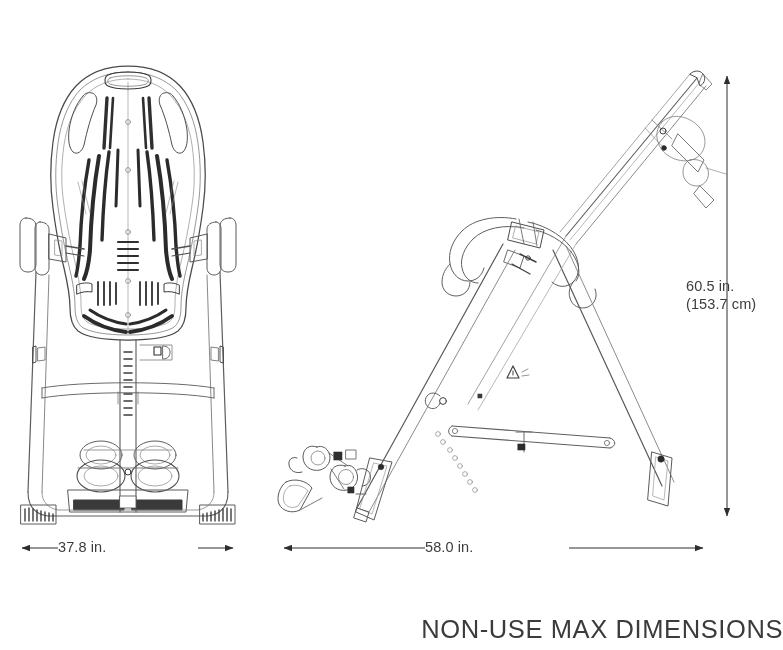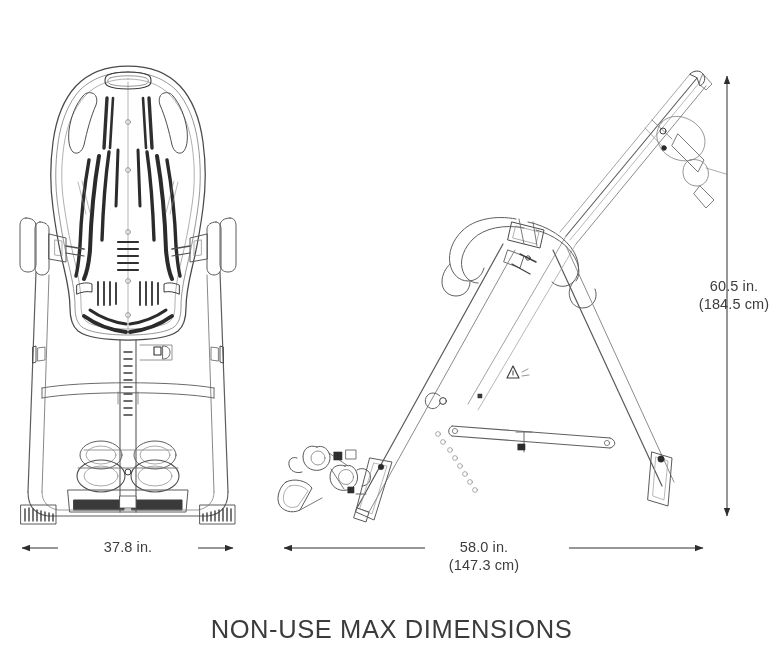--- a/index.html
+++ b/index.html
@@ -23,21 +23,20 @@
   }
   .drawing-layer {
     position: absolute;
     left: 0;
     top: 0;
     width: 783px;
     height: 650px;
   }
   .dim-label {
     position: absolute;
-    text-align: center;
     font-family: "Liberation Sans", sans-serif;
     color: #3d3d3d;
     line-height: 1.22;
     white-space: nowrap;
     letter-spacing: 0.1px;
   }
   .dim-label .val {
     display: block;
     font-size: 14.5px;
   }
@@ -49,30 +48,30 @@
     left: 686px;
     top: 278px;
     width: 96px;
   }
   #label-width-front {
     left: 58px;
     top: 539px;
     width: 140px;
   }
   #label-depth-side {
-    left: 412px;
+    left: 425px;
     top: 539px;
     width: 144px;
   }
   #caption {
     position: absolute;
     left: 0;
     top: 615px;
     width: 783px;
-    text-align: center;
+    text-align: right;
     font-size: 25.5px;
     letter-spacing: 0.6px;
     color: #3b3b3b;
     font-family: "Liberation Sans", sans-serif;
   }
 </style>
 </head>
 <body>
 
 <div id="spec-sheet">
@@ -418,27 +417,26 @@
 
       <line x1="284" y1="548" x2="703" y2="548" marker-start="url(#arrTail)" marker-end="url(#arrHead)"></line>
     </g>
 
     <rect x="58" y="538" width="140" height="18" fill="#ffffff" stroke="none"></rect>
     <rect x="425" y="538" width="144" height="18" fill="#ffffff" stroke="none"></rect>
   </svg>
 
   <div class="dim-label" id="label-height">
     <span class="val">60.5 in.</span>
-    <span class="val-metric">(184.5 cm)</span>
+    <span class="val-metric">(153.7 cm)</span>
   </div>
 
   <div class="dim-label" id="label-width-front">
     <span class="val">37.8 in.</span>
   </div>
 
   <div class="dim-label" id="label-depth-side">
     <span class="val">58.0 in.</span>
-    <span class="val-metric">(147.3 cm)</span>
   </div>
 
   <div id="caption">NON-USE MAX DIMENSIONS</div>
 
 </div>
 
 </body></html>

